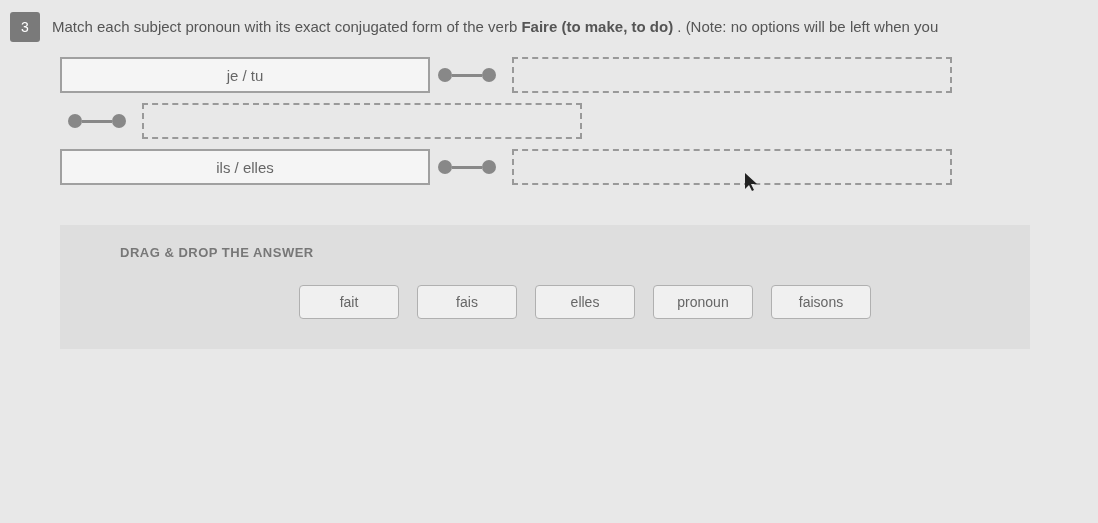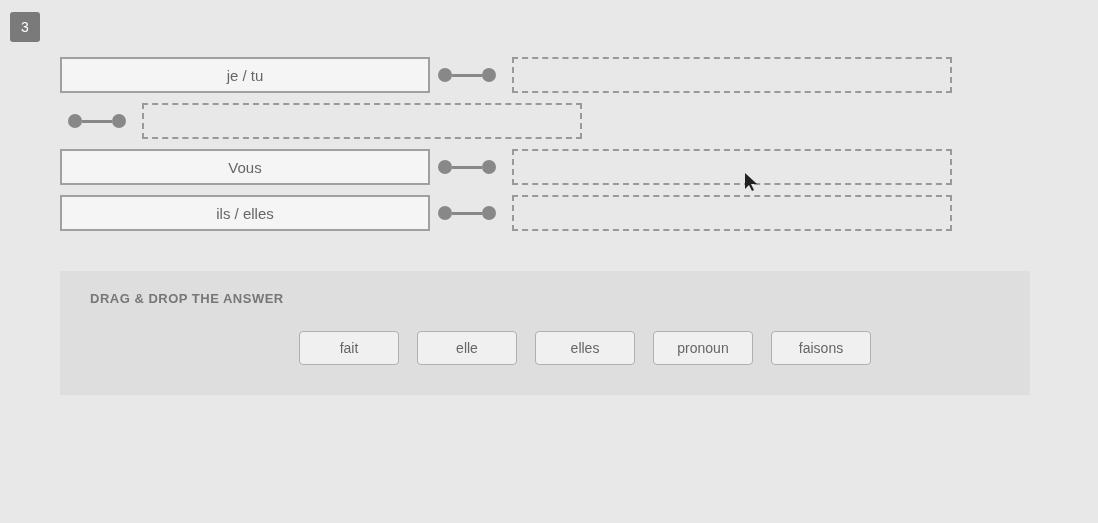--- a/index.html
+++ b/index.html
@@ -93,20 +93,21 @@
       background: #dedede;
       padding: 20px 30px 30px 30px;
       width: 970px;
     }
     .answer-label {
       color: #777;
       font-size: 13px;
       font-weight: 600;
       letter-spacing: 0.5px;
       margin-bottom: 25px;
+      margin-left: 30px;
     }
     .answer-options {
       display: flex;
       gap: 18px;
       justify-content: center;
       padding-left: 80px;
     }
     .answer-chip {
       min-width: 100px;
       padding: 8px 20px;
@@ -125,42 +126,36 @@
       pointer-events: none;
       color: #333;
       font-size: 18px;
     }
   </style>
 </head>
 <body>
 
 <div class="question-header">
   <div class="question-number">3</div>
+  <div class="question-text">
+    <span>Match each subject pronoun with its exact conjugated form of the verb </span><span class="bold">Faire (to make, to do)</span><span> . (Note: no options will be left when you</span>
+  </div>
 </div>
 
 <div class="match-container">
   <div class="match-row">
     <div class="pronoun-box">je / tu</div>
     <div class="connector">
       <div class="dot"></div>
       <div class="line"></div>
       <div class="dot"></div>
     </div>
     <div class="drop-zone"></div>
   </div>
   <div class="match-row">
-    <div class="connector">
-      <div class="dot"></div>
-      <div class="line"></div>
-      <div class="dot"></div>
-    </div>
-    <div class="drop-zone"></div>
-  </div>
-  <div class="match-row">
-    <div class="pronoun-box">Vous</div>
     <div class="connector">
       <div class="dot"></div>
       <div class="line"></div>
       <div class="dot"></div>
     </div>
     <div class="drop-zone"></div>
   </div>
   <div class="match-row">
     <div class="pronoun-box">ils / elles</div>
     <div class="connector">
@@ -169,21 +164,21 @@
       <div class="dot"></div>
     </div>
     <div class="drop-zone"></div>
   </div>
 </div>
 
 <div class="answer-section">
   <div class="answer-label">DRAG &amp; DROP THE ANSWER</div>
   <div class="answer-options">
     <div class="answer-chip">fait</div>
-    <div class="answer-chip">elle</div>
+    <div class="answer-chip">fais</div>
     <div class="answer-chip">elles</div>
     <div class="answer-chip">pronoun</div>
     <div class="answer-chip">faisons</div>
   </div>
 </div>
 
 <div class="cursor">
   <svg width="16" height="20" viewBox="0 0 16 20">
     <path d="M0,0 L0,16 L4,12 L7,18 L9,17 L6,11 L12,11 Z" fill="#222"></path>
   </svg>

